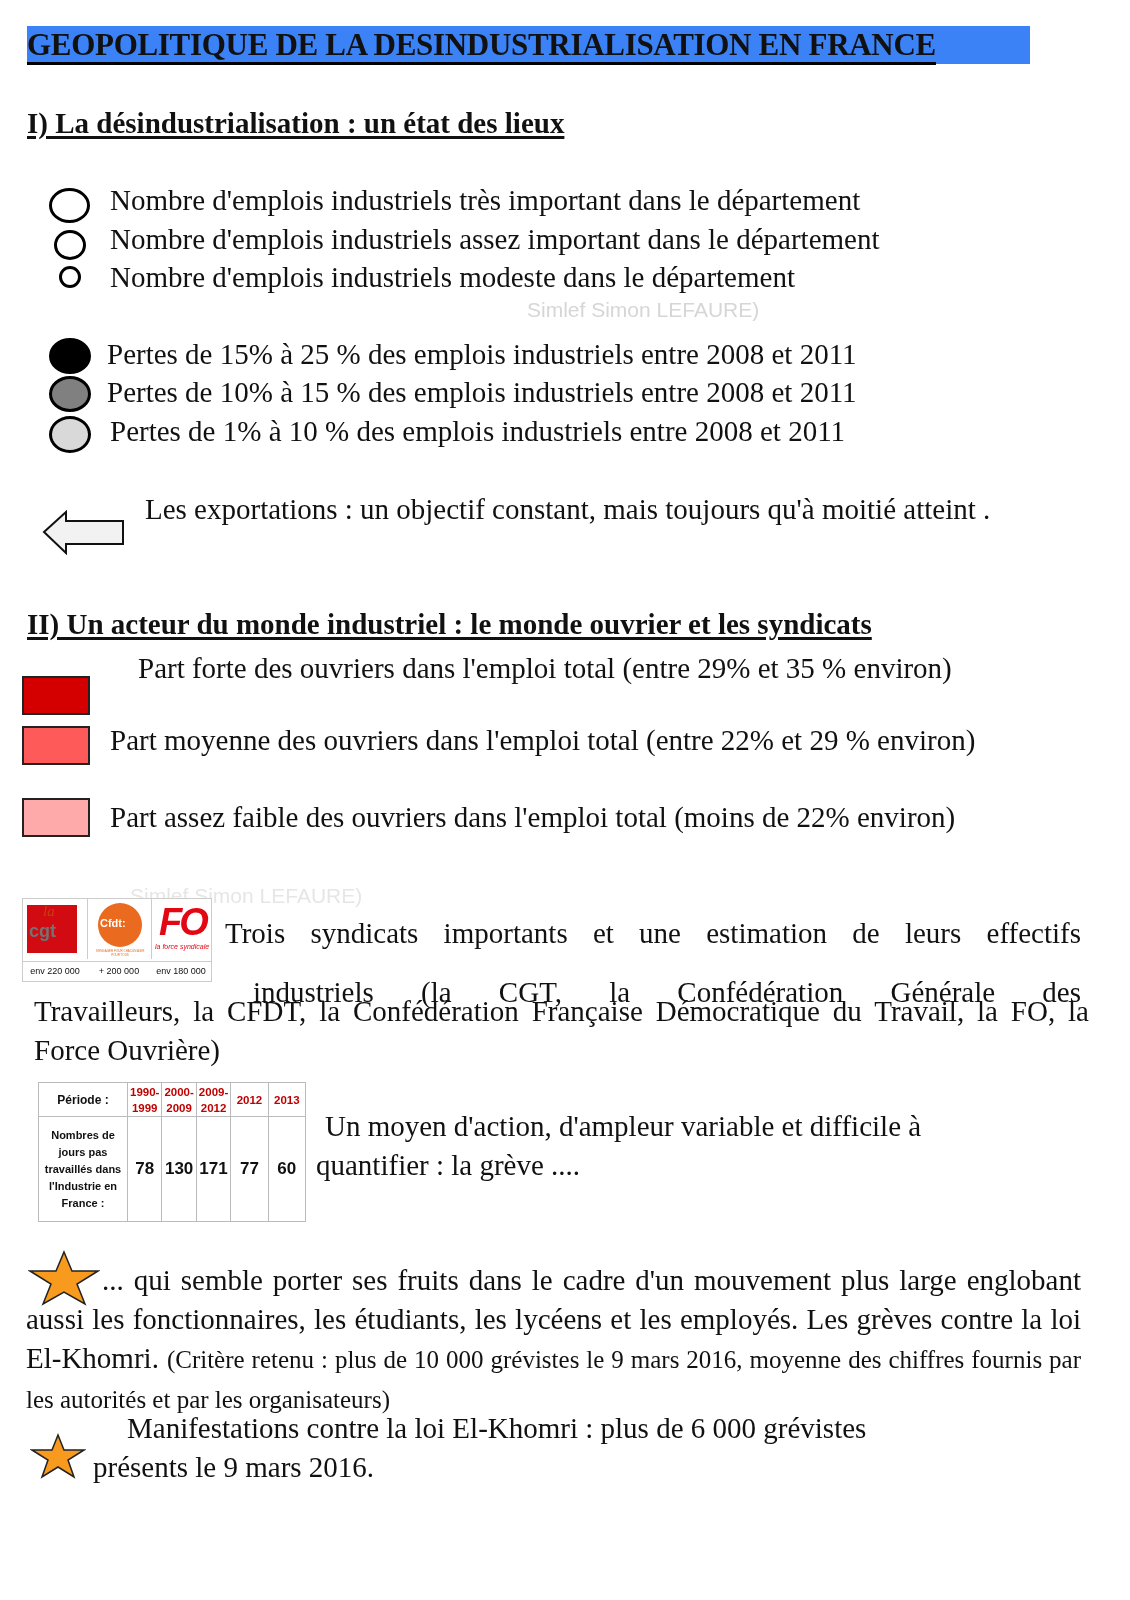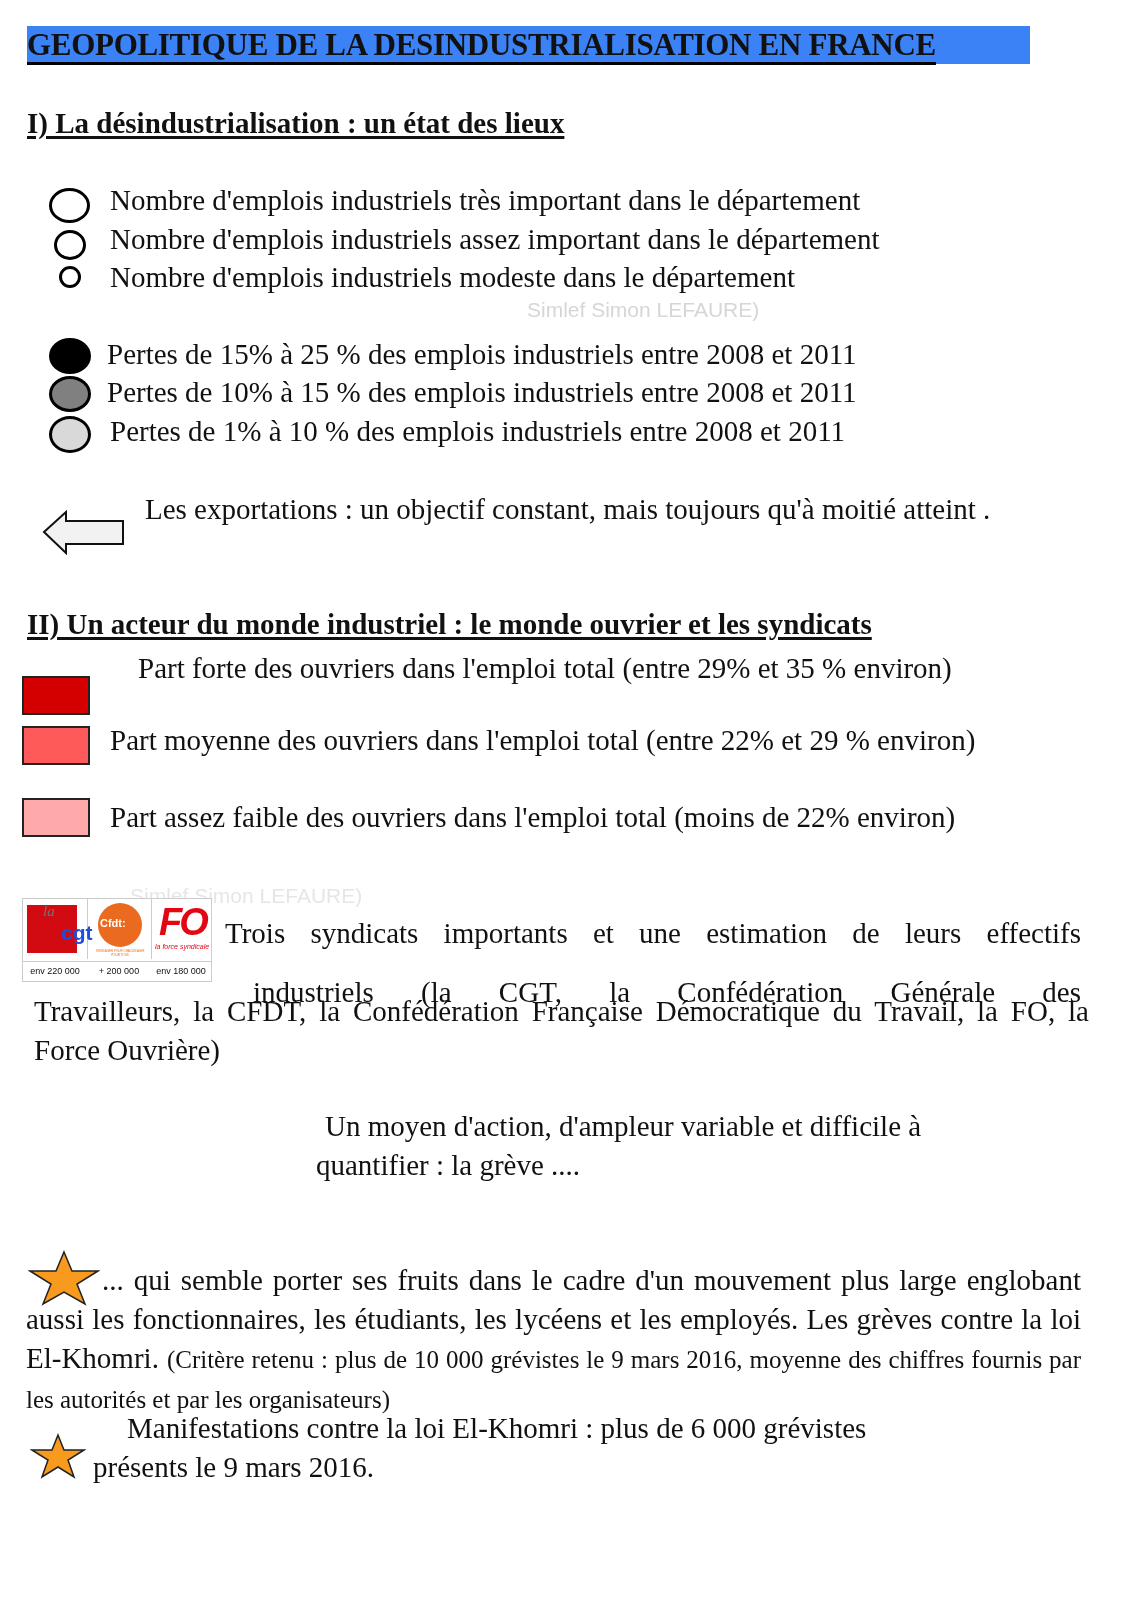--- a/index.html
+++ b/index.html
@@ -70,22 +70,22 @@
 <div class="abs just" style="left:26px; top:721px; width:1055px; text-indent:84px; text-align-last:left;">Part moyenne des ouvriers dans l'emploi total (entre 22% et 29 % environ)</div>
 
 <div class="abs sw" style="left:22px; top:798px; width:68px; height:39px; background:#ffaaaa;"></div>
 <div class="abs just" style="left:26px; top:798px; width:1055px; text-indent:84px; text-align-last:left;">Part assez faible des ouvriers dans l'emploi total (moins de 22% environ)</div>
 
 <div class="abs watermark" style="left:130px; top:884px; color:#e6e6e6;">Simlef Simon LEFAURE)</div>
 
 <div class="abs logos">
   <div class="logo-cell" style="left:0; width:64px;">
     <div style="position:absolute; left:4px; top:6px; width:50px; height:48px; background:#d20a11;"></div>
-    <div style="position:absolute; left:20px; top:4px; font-style:italic; color:#737373; font-size:15px; font-family:'Liberation Serif',serif;">la</div>
-    <div style="position:absolute; left:6px; top:22px; color:#1d4ed8; font-weight:bold; font-size:21px; font-family:'Liberation Sans',sans-serif;margin-left:32px;">cgt</div>
+    <div style="position:absolute; left:20px; top:4px; font-style:italic; color:#c2410c; font-size:15px; font-family:'Liberation Serif',serif;">la</div>
+    <div style="position:absolute; left:6px; top:22px; color:#737373; font-weight:bold; font-size:18px; font-family:'Liberation Sans',sans-serif;">cgt</div>
   </div>
   <div class="logo-cell" style="left:64px; width:64px;">
     <div style="position:absolute; left:11px; top:4px; width:44px; height:44px; border-radius:50%; background:#ea6a1f;"></div>
     <div style="position:absolute; left:13px; top:18px; color:#fff; font-weight:bold; font-size:11px; font-family:'Liberation Sans',sans-serif;">Cfdt:</div>
     <div style="position:absolute; left:8px; top:50px; width:50px; color:#ea6a1f; font-size:3px; text-align:center; font-family:'Liberation Sans',sans-serif;">S'ENGAGER POUR CHACUN AGIR POUR TOUS</div>
   </div>
   <div class="logo-cell" style="left:128px; width:60px; border-right:none;">
     <div style="position:absolute; left:8px; top:2px; color:#e30613; font-weight:bold; font-style:italic; font-size:38px; font-family:'Liberation Sans',sans-serif; letter-spacing:-3px;">FO</div>
     <div style="position:absolute; left:4px; top:44px; color:#e30613; font-style:italic; font-size:7px; font-family:'Liberation Sans',sans-serif; white-space:nowrap;">la force syndicale</div>
   </div>
@@ -93,20 +93,36 @@
   <div class="cap" style="left:64px; width:64px;">+ 200 000</div>
   <div class="cap" style="left:128px; width:60px;">env 180 000</div>
 </div>
 
 <div class="abs just" style="left:225px; top:914px; width:856px; text-align-last:justify;">Trois syndicats importants et une estimation de leurs effectifs</div>
 <div class="abs just" style="left:253px; top:953px; width:828px; text-align-last:justify;margin-top:20px;">industriels (la CGT, la Confédération Générale des</div>
 <div class="abs just" style="left:26px; top:992px; width:1055px; text-align-last:left;margin-left:8px;">Travailleurs, la CFDT, la Confédération Française Démocratique du Travail, la FO, la Force Ouvrière)</div>
 
 <table class="abs strike" style="left:38px; top:1082px; width:268px; height:140px;">
   <tbody>
+      <tr style="height:34px;">
+    <td class="hdr" style="width:84px;">Période :</td>
+    <td class="red" style="width:28px;">1990-1999</td>
+    <td class="red" style="width:28px;">2000-2009</td>
+    <td class="red" style="width:28px;">2009-2012</td>
+    <td class="red">2012</td>
+    <td class="red">2013</td>
+  </tr>
+  <tr>
+    <td class="hdr" style="font-size:11px; line-height:17px;">Nombres de jours pas travaillés dans l'Industrie en France :</td>
+    <td class="val">78</td>
+    <td class="val">130</td>
+    <td class="val">171</td>
+    <td class="val">77</td>
+    <td class="val">60</td>
+  </tr>
 </tbody>
   </table>
 
 <div class="abs just" style="left:316px; top:1107px; width:710px; text-align:left; line-height:39px;">
   <span style="padding-left:9px;">Un moyen d'action, d'ampleur variable et difficile à quantifier : la grève ....</span>
 </div>
 
 <svg class="abs" style="left:28px; top:1250px;" width="72" height="56" viewBox="0 0 72 56">
   <polygon points="36,2 44,21 70,21 49,34 57,54 36,42 15,54 23,34 2,21 28,21" fill="#f79a1e" stroke="#222" stroke-width="1.5"></polygon>
 </svg>

